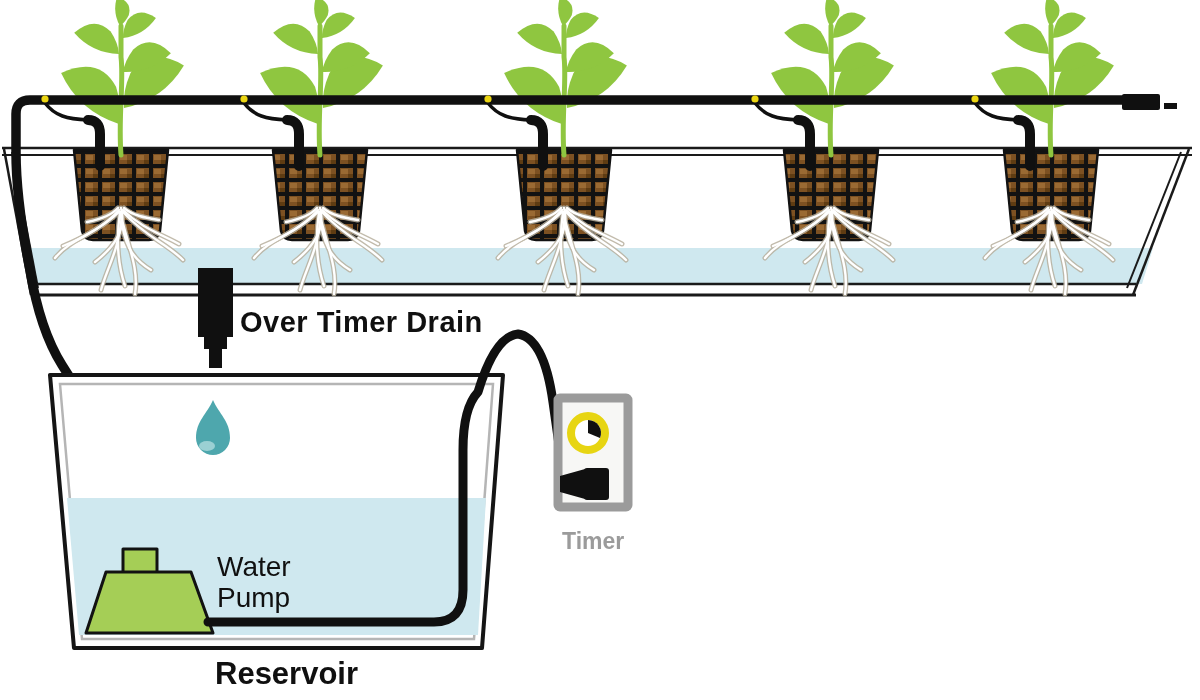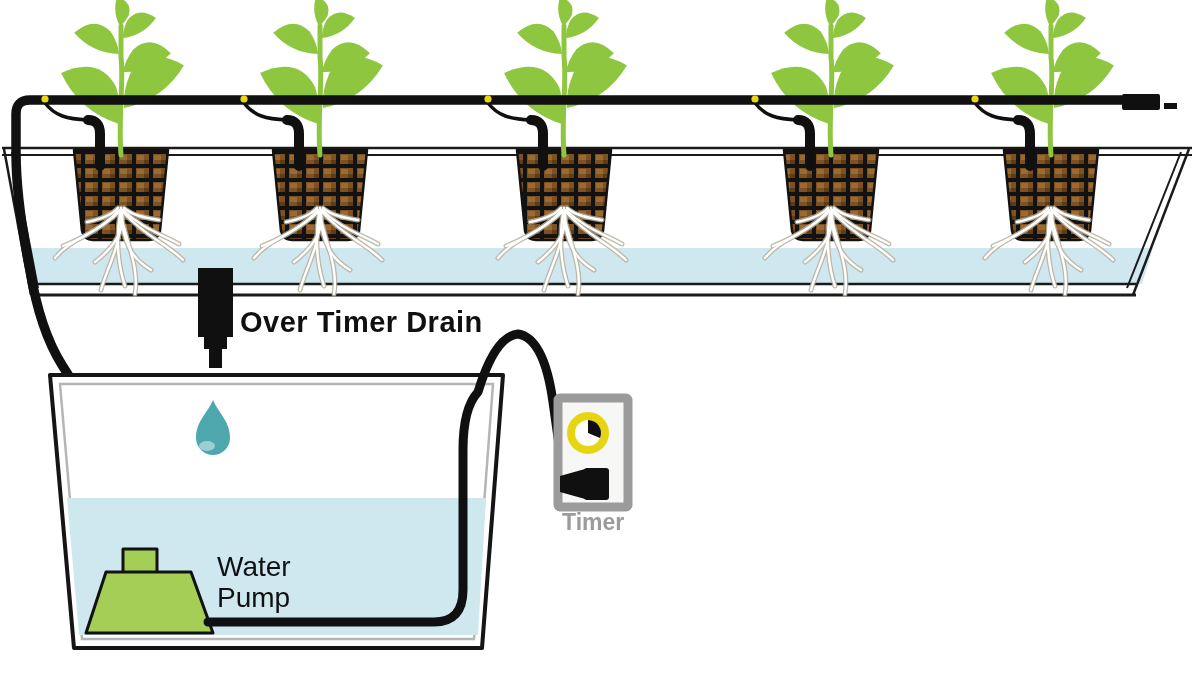--- a/index.html
+++ b/index.html
@@ -5,21 +5,21 @@
   html,body{margin:0;padding:0;background:#fff;}
   .stage{
     position:relative;width:1200px;height:700px;background:#fff;overflow:hidden;
     font-family:"Liberation Sans",sans-serif;
   }
   .stage svg{position:absolute;left:0;top:0;}
   .lbl{position:absolute;color:#101010;white-space:nowrap;}
   .lbl-overflow{left:240px;top:306px;font-size:29px;font-weight:600;letter-spacing:.5px;}
   .lbl-pump{left:217px;top:551px;font-size:28px;font-weight:400;line-height:31px;}
   .lbl-reservoir{left:215px;top:656px;font-size:31px;font-weight:700;}
-  .lbl-timer{left:562px;top:509px;font-size:23px;font-weight:700;color:var(--timer_gray,#9b9b9b);text-align:center;}
+  .lbl-timer{left:562px;top:528px;font-size:23px;font-weight:700;color:var(--timer_gray,#9b9b9b);text-align:center;}
 
   
   .ink{stroke:var(--tube_black,#101010);fill:none;stroke-linecap:round;stroke-linejoin:round;}
   .mainline{stroke-width:9.5;}
   .feeder{stroke-width:3.5;}
   .stake{stroke-width:10;}
   .cord{stroke-width:9;}
   .trayline{stroke:#1a1a1a;fill:none;}
   .t25{stroke-width:2.5;} .t2{stroke-width:2;} .t3{stroke-width:3;}
   .waterfill{fill:var(--water_blue,#cfe8ef);}
@@ -180,16 +180,17 @@
   </g>
 </svg>
 
 <div class="lbl lbl-overflow">Over Timer Drain</div>
 
 <div class="lbl lbl-pump">
   <div>Water</div>
   <div>Pump</div>
 </div>
 
+<div class="lbl lbl-reservoir">Reservoir</div>
 
 <div class="lbl lbl-timer">Timer</div>
 
 </div>
 
 </body></html>

